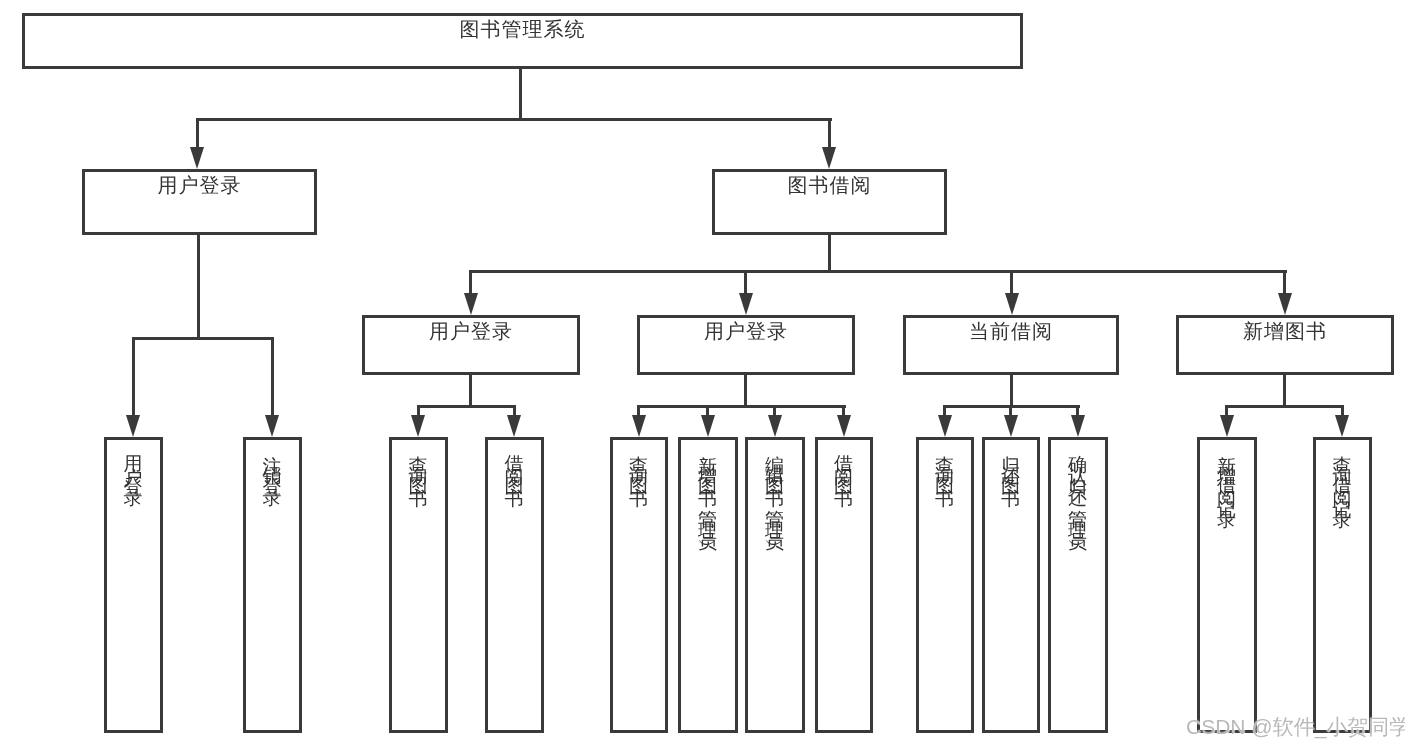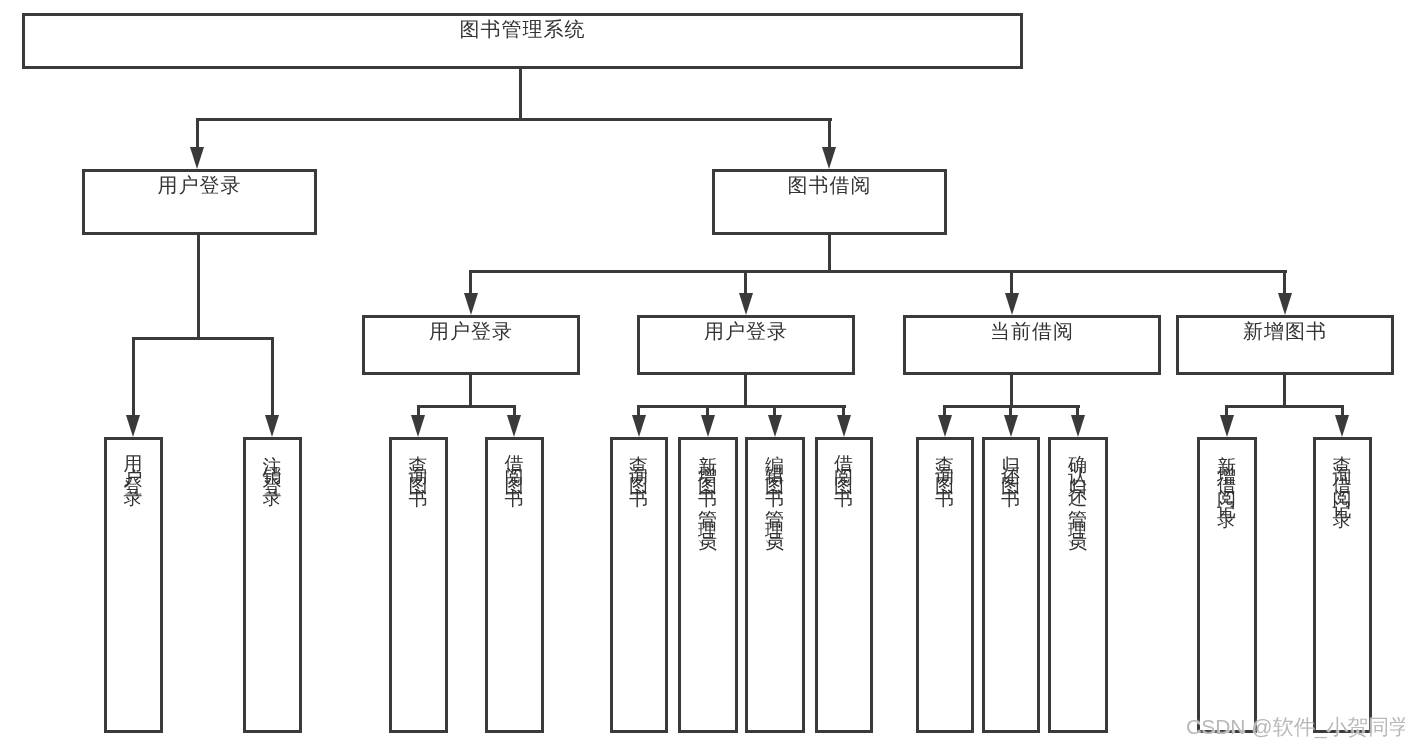--- a/index.html
+++ b/index.html
@@ -58,21 +58,21 @@
 <div class="box node" style="left:712px;top:169px;width:235px;height:66px">
   <span>图书借阅</span>
 </div>
 
 <div class="box node" style="left:362px;top:315px;width:218px;height:60px">
   <span>用户登录</span>
 </div>
 <div class="box node" style="left:637px;top:315px;width:218px;height:60px">
   <span>用户登录</span>
 </div>
-<div class="box node" style="left:903px;top:315px;width:258px;height:60px">
+<div class="box node" style="left:903px;top:315px;width:216px;height:60px">
   <span>当前借阅</span>
 </div>
 <div class="box node" style="left:1176px;top:315px;width:218px;height:60px">
   <span>新增图书</span>
 </div>
 
 <div class="box leaf" style="left:104px;top:437px;width:59px;height:296px">
   <span class="vtext">用户登录</span>
 </div>
 <div class="box leaf" style="left:243px;top:437px;width:59px;height:296px">

